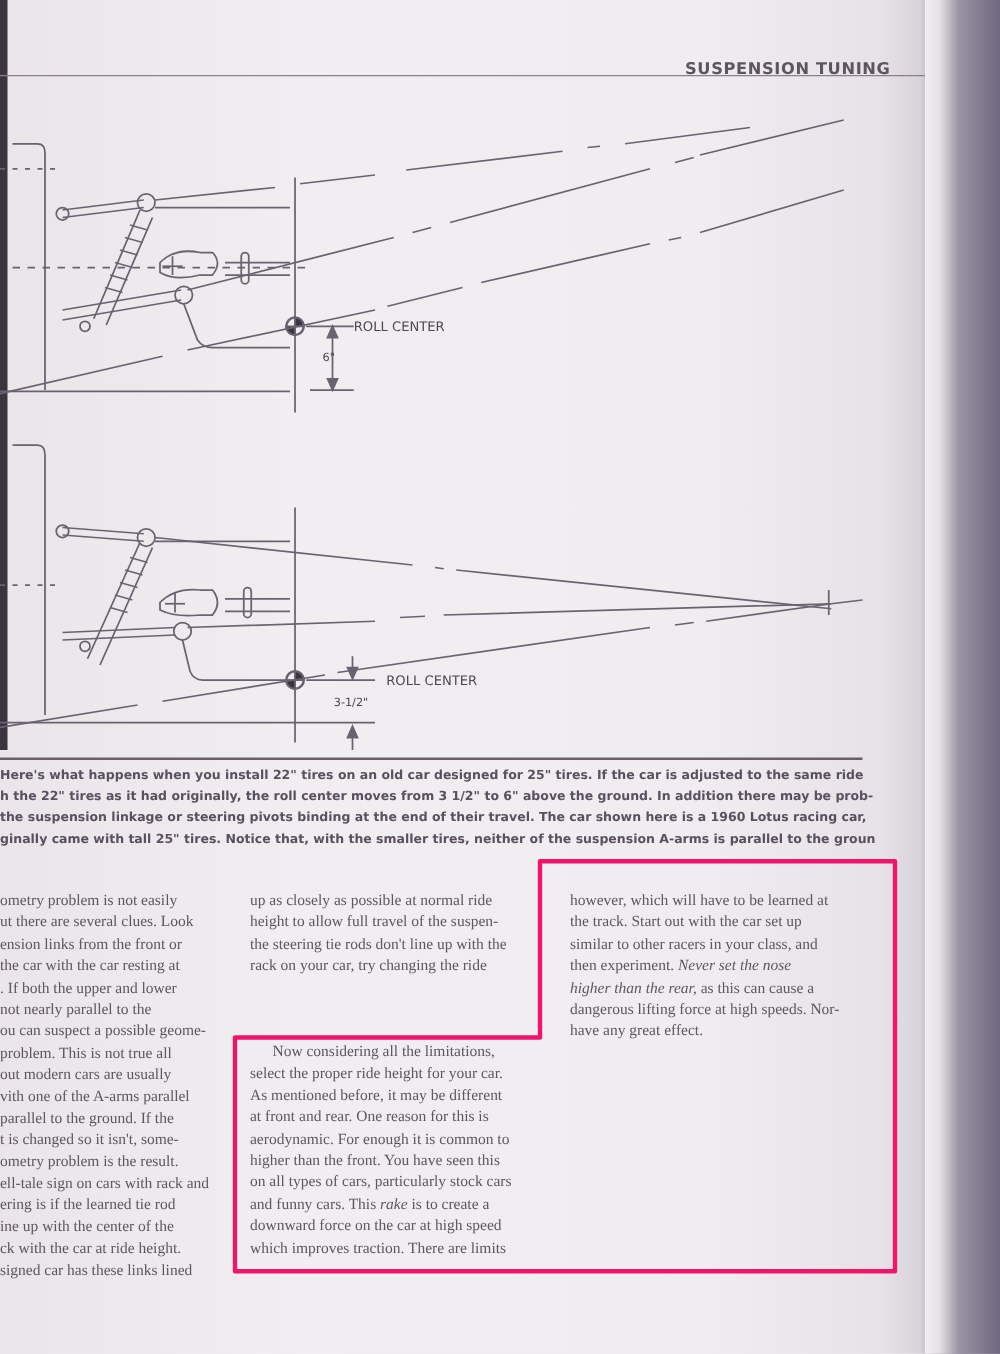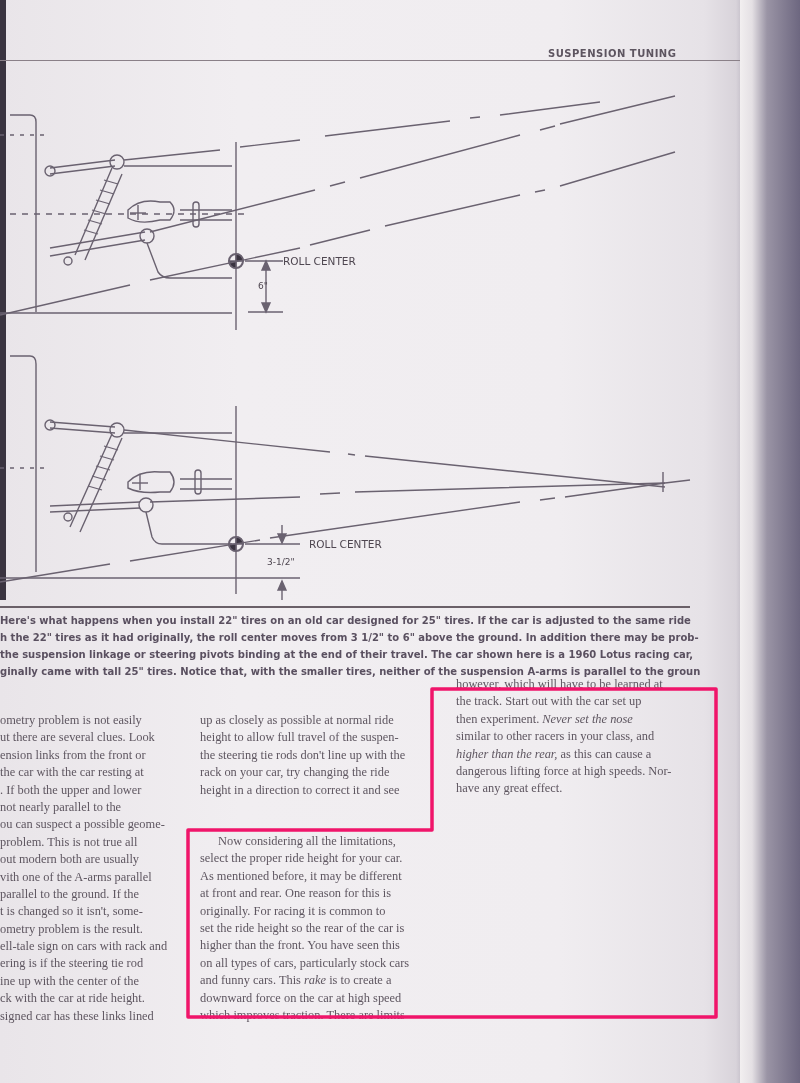--- a/index.html
+++ b/index.html
@@ -9,39 +9,39 @@
     font-family: "Liberation Serif", serif;
     color:#5a5258;
   }
   .spine-shadow { position:absolute; left:0; top:0; width:6px; height:600px; background:#3a3440; }
   .page-edge {
     position:absolute; top:0; right:0; width:60px; height:1083px;
     background: linear-gradient(90deg, #f2eff0 0%, #e4e0e4 20%, #9a94a5 45%, #6d6780 100%);
   }
   .header {
     position:absolute; left:548px; top:48px; font-family:"DejaVu Sans", sans-serif;
-    font-size:10px; font-weight:bold; letter-spacing:0.5px; color:#5d5560;
+    font-size:13px; font-weight:bold; letter-spacing:0.5px; color:#5d5560;
   }
   .header-rule { position:absolute; left:0; top:60px; width:740px; height:1px; background:#8a8088; }
   svg.diagram { position:absolute; left:0; top:80px; }
   .caption-rule { position:absolute; left:0; top:606px; width:690px; height:1.5px; background:#6a6068; }
   .caption {
     position:absolute; left:0; top:612px; width:700px;
     font-family:"DejaVu Sans", sans-serif; font-weight:bold; font-size:10px; line-height:17px;
     color:#5a5060; white-space:nowrap; overflow:hidden;
   }
   .caption div { height:17px; }
   .col {
     position:absolute; font-size:12.4px; line-height:17.4px; color:#5e5660; white-space:nowrap;
   }
   .col div { height:17.4px; }
   .col1 { left:0; top:712px; width:185px; overflow:hidden; }
   .col2 { left:200px; top:712px; width:240px; }
   .col2b { left:200px; top:833px; width:240px; }
-  .col3 { left:456px; top:676px; width:260px; }
+  .col3 { left:456px; top:712px; width:260px; }
   .indent { padding-left:18px; }
   em { font-style:italic; }
   .page-num {
     position:absolute; left:676px; top:1098px; font-family:Liberation Sans, sans-serif;
     font-weight:bold; font-size:11px; color:#5a5260;
   }
 </style>
 </head>
 <body>
 
@@ -164,59 +164,57 @@
 
 <div class="col col1">
   <div>ometry problem is not easily</div>
   <div>ut there are several clues. Look</div>
   <div>ension links from the front or</div>
   <div> the car with the car resting at</div>
   <div>. If both the upper and lower</div>
   <div> not nearly parallel to the</div>
   <div>ou can suspect a possible geome-</div>
   <div> problem. This is not true all</div>
-  <div>out modern both are usually</div>
+  <div>out modern cars are usually</div>
   <div>vith one of the A-arms parallel</div>
   <div>parallel to the ground. If the</div>
   <div>t is changed so it isn't, some-</div>
   <div>ometry problem is the result.</div>
   <div>ell-tale sign on cars with rack and</div>
-  <div>ering is if the steering tie rod</div>
+  <div>ering is if the learned tie rod</div>
   <div>ine up with the center of the</div>
   <div>ck with the car at ride height.</div>
   <div>signed car has these links lined</div>
 </div>
 
 <div class="col col2">
   <div>up as closely as possible at normal ride</div>
   <div>height to allow full travel of the suspen-</div>
   <div>the steering tie rods don't line up with the</div>
   <div>rack on your car, try changing the ride</div>
-  <div>height in a direction to correct it and see</div>
 </div>
 
 <div class="col col2b">
   <div class="indent">Now considering all the limitations,</div>
   <div>select the proper ride height for your car.</div>
   <div>As mentioned before, it may be different</div>
   <div>at front and rear. One reason for this is</div>
-  <div>originally. For racing it is common to</div>
-  <div>set the ride height so the rear of the car is</div>
+  <div>aerodynamic. For enough it is common to</div>
   <div>higher than the front. You have seen this</div>
   <div>on all types of cars, particularly stock cars</div>
   <div><span>and funny cars. This </span><em>rake</em><span> is to create a</span></div>
   <div>downward force on the car at high speed</div>
   <div>which improves traction. There are limits</div>
 </div>
 
 <div class="col col3">
   <div>however, which will have to be learned at</div>
   <div>the track. Start out with the car set up</div>
+  <div>similar to other racers in your class, and</div>
   <div><span>then experiment. </span><em>Never set the nose</em></div>
-  <div>similar to other racers in your class, and</div>
   <div><em>higher than the rear,</em><span> as this can cause a</span></div>
   <div>dangerous lifting force at high speeds. Nor-</div>
   <div>have any great effect.</div>
 </div>
 
 <svg style="position:absolute;left:0;top:0;pointer-events:none" width="800" height="1083">
   <path d="M432 689 H716 V1017 H188 V830 H432 Z" fill="none" stroke="#f0156a" stroke-width="3.5" stroke-linejoin="round"></path>
 </svg>
 
 <div class="page-num">63</div>

